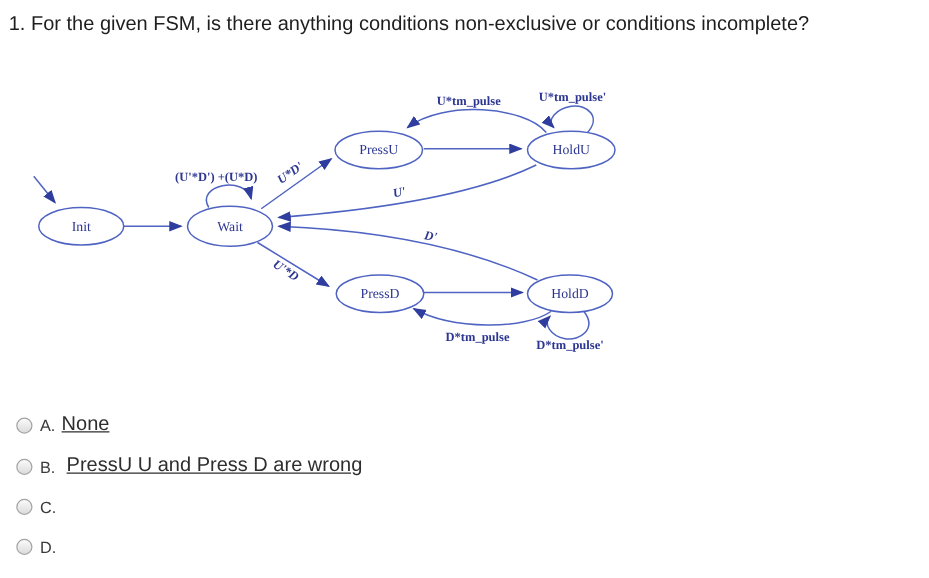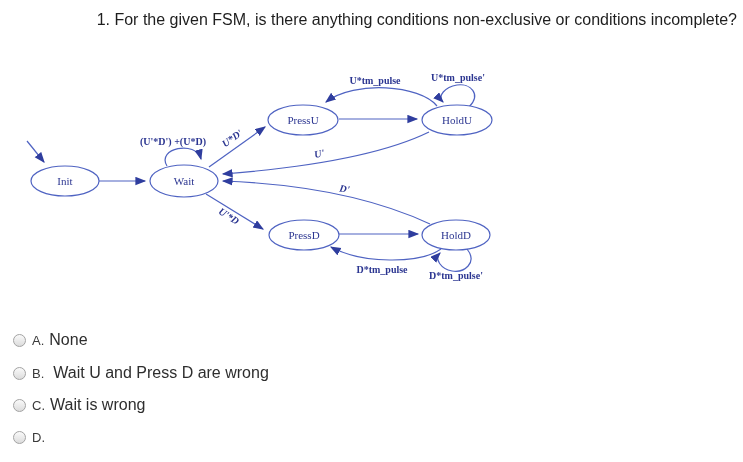--- a/index.html
+++ b/index.html
@@ -2,21 +2,21 @@
 <html><head>
 <meta charset="utf-8">
 <style>
   html,body{margin:0;padding:0;background:#fff;}
   .page{
     position:relative;width:743px;height:462px;background:#ffffff;overflow:hidden;
     font-family:"Liberation Sans", sans-serif;
   }
   .title{
     position:absolute;left:7px;top:11px;width:730px;
-    font-size:16px;color:#1e1e1e;letter-spacing:0;text-align:right;
+    font-size:16px;color:#1e1e1e;letter-spacing:0;
   }
   svg.fsm{position:absolute;left:0;top:0;}
   .state-label{
     font-family:"Liberation Serif", serif;font-size:11px;fill:#2c3691;
     text-anchor:middle;
   }
   .edge-label{
     font-family:"Liberation Serif", serif;font-size:10px;font-weight:bold;
     fill:#2c3691;text-anchor:middle;
   }
@@ -24,21 +24,21 @@
   .options{position:absolute;left:0;top:0;width:743px;height:462px;}
   .option{
     position:absolute;left:13px;display:flex;align-items:center;height:18px;
   }
   .radio{
     width:13px;height:13px;border:1px solid #a3a3a3;border-radius:50%;
     background:linear-gradient(180deg,#fafafa,#dcdcdc);
     box-sizing:border-box;flex:0 0 auto;margin-right:6px;cursor:pointer;
   }
   .opt-letter{font-size:13px;color:#3a3a3a;margin-right:5px;white-space:pre;}
-  .opt-text{font-size:16px;color:#2e2e2e;white-space:pre;}
+  .opt-text{font-size:16px;color:#2e2e2e;white-space:pre;text-decoration:underline;}
   .opt-b-gap{margin-right:9px;}
 </style>
 </head>
 <body>
 
 <div class="page">
 
   <div class="title">1. For the given FSM, is there anything conditions non-exclusive or conditions incomplete?</div>
 
   <svg class="fsm" width="743" height="310" viewBox="0 0 743 310">
@@ -95,27 +95,26 @@
 
     <div class="option" style="top:331px;">
       <span class="radio"></span>
       <span class="opt-letter">A.</span>
       <span class="opt-text">None</span>
     </div>
 
     <div class="option" style="top:364px;">
       <span class="radio"></span>
       <span class="opt-letter opt-b-gap">B.</span>
-      <span class="opt-text">Wait U and Press D are wrong</span>
+      <span class="opt-text">PressU U and Press D are wrong</span>
     </div>
 
     <div class="option" style="top:396px;">
       <span class="radio"></span>
       <span class="opt-letter">C.</span>
-      <span class="opt-text">Wait is wrong</span>
     </div>
 
     <div class="option" style="top:428px;">
       <span class="radio"></span>
       <span class="opt-letter">D.</span>
     </div>
 
   </div>
 </div>
 

